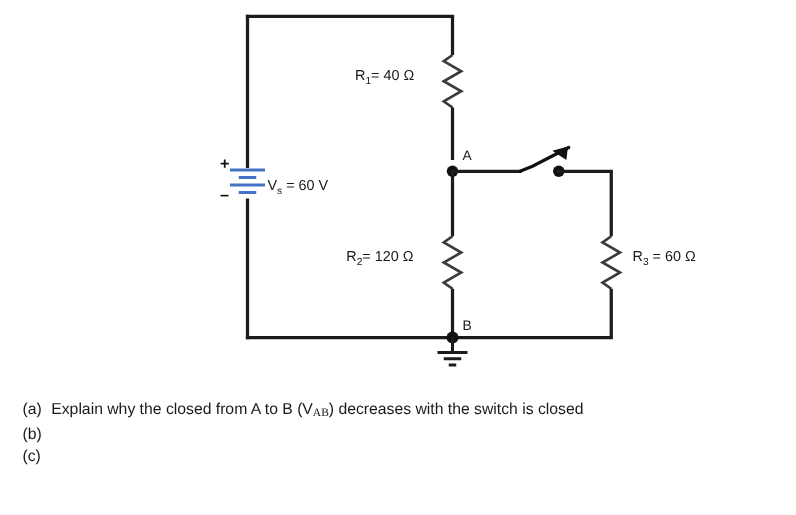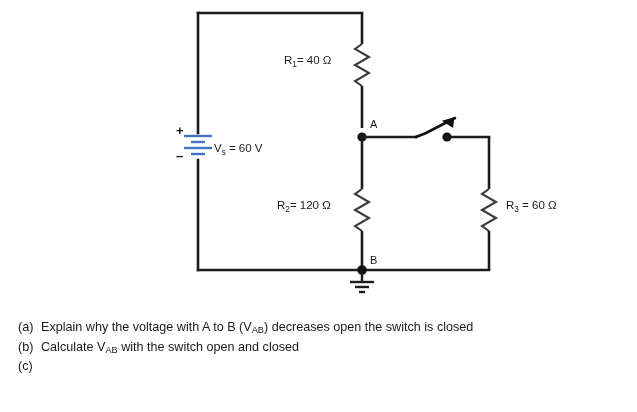--- a/index.html
+++ b/index.html
@@ -113,20 +113,21 @@
     flex: 0 0 auto;
   }
   .q-text {
     flex: 0 1 auto;
   }
   sub {
     font-size: 0.73em;
     vertical-align: baseline;
     position: relative;
     top: 0.26em;
+    font-family: Liberation Serif, serif;
   }
 </style>
 </head>
 <body>
 
 <div id="circuit-figure">
   <svg id="circuit-svg" viewBox="0 0 637 312">
 
     <g>
 
@@ -194,25 +195,24 @@
     </g>
     <text class="lbl" x="506" y="209"><tspan>R</tspan><tspan class="sub" dy="3">3</tspan><tspan dy="-3"> = 60 Ω</tspan></text>
 
   </svg>
 </div>
 
 <div id="questions">
 
   <div class="q-line">
     <span class="q-tag">(a)</span>
-    <span class="q-text"><span>Explain why the voltage with A to B (V</span><sub>AB</sub><span>) decreases open the switch is closed</span></span>
+    <span class="q-text"><span>Explain why the closed from A to B (V</span><sub>AB</sub><span>) decreases with the switch is closed</span></span>
   </div>
 
   <div class="q-line">
     <span class="q-tag">(b)</span>
-    <span class="q-text"><span>Calculate V</span><sub>AB</sub><span> with the switch open and closed</span></span>
   </div>
 
   <div class="q-line">
     <span class="q-tag">(c)</span>
   </div>
 
 </div>
 
 </body></html>

